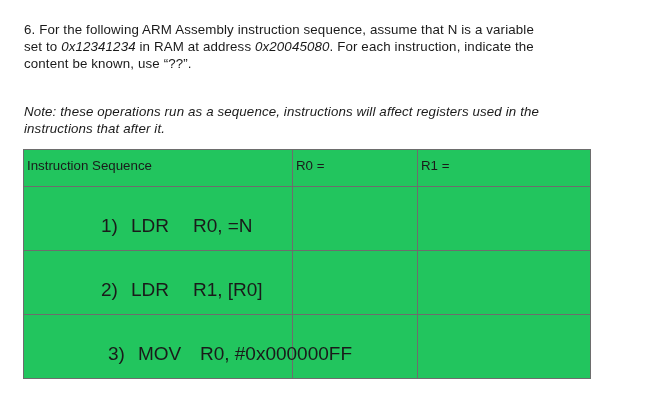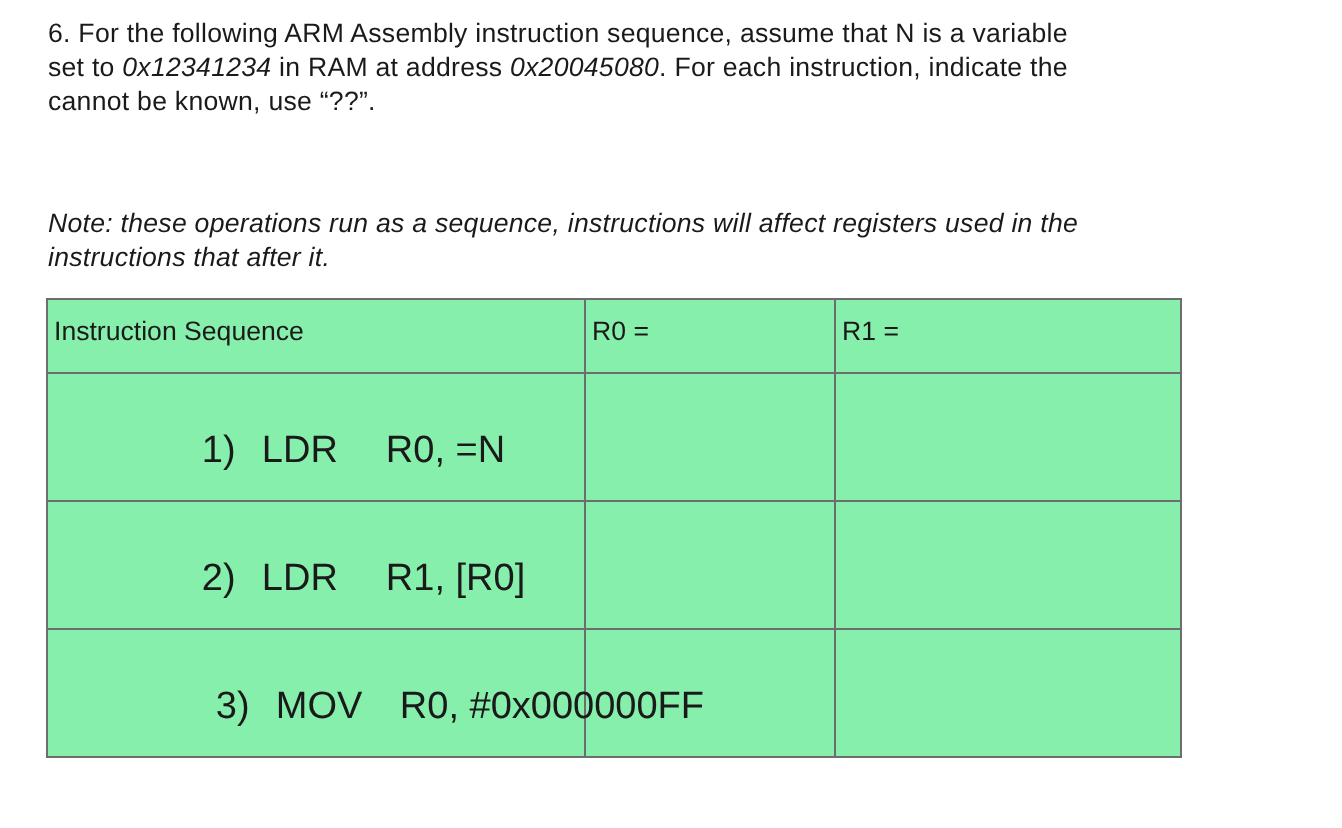--- a/index.html
+++ b/index.html
@@ -22,21 +22,21 @@
     left: 0;
     top: 0;
     width: 671px;
     height: 414px;
   }
 
   
   .q-block {
     position: absolute;
     left: 24px;
-    top: 8px;
+    top: 21px;
     width: 560px;
   }
   .q-line {
     font-size: 13.3px;
     line-height: 17.2px;
     white-space: pre-wrap;
     letter-spacing: 0.01em;
   }
   .ital {
     font-style: italic;
@@ -67,21 +67,21 @@
   table.instr-table {
     border-collapse: collapse;
     width: 567px;
     table-layout: fixed;
   }
   table.instr-table td,
   table.instr-table th {
     border: 1px solid #6d6d6d;
     padding: 0;
     vertical-align: top;
-    background: #86efac;
+    background: #22c55e;
     font-weight: normal;
     text-align: left;
   }
   col.c-instr { width: 269px; }
   col.c-r0    { width: 125px; }
   col.c-r1    { width: 173px; }
 
   .hdr-row td { height: 36px; }
   .hdr-cell {
     font-size: 13.3px;
@@ -111,21 +111,21 @@
   .ops   { display: inline-block; }
 </style>
 </head>
 <body>
 
 <div class="page">
 
   <div class="q-block">
     <div class="q-line"><span>6. For the following ARM Assembly instruction sequence, assume that N is a variable</span></div>
     <div class="q-line"><span>set to </span><span class="ital">0x12341234</span><span> in RAM at address </span><span class="ital">0x20045080</span><span>. For each instruction, indicate the</span></div>
-    <div class="q-line"><span>cannot be known, use “??”.</span></div>
+    <div class="q-line"><span>content be known, use “??”.</span></div>
   </div>
 
   <div class="note-block">
     <div class="note-line">Note: these operations run as a sequence, instructions will affect registers used in the</div>
     <div class="note-line">instructions that after it.</div>
   </div>
 
   <div class="tbl-wrap">
     <table class="instr-table">
       <colgroup>

